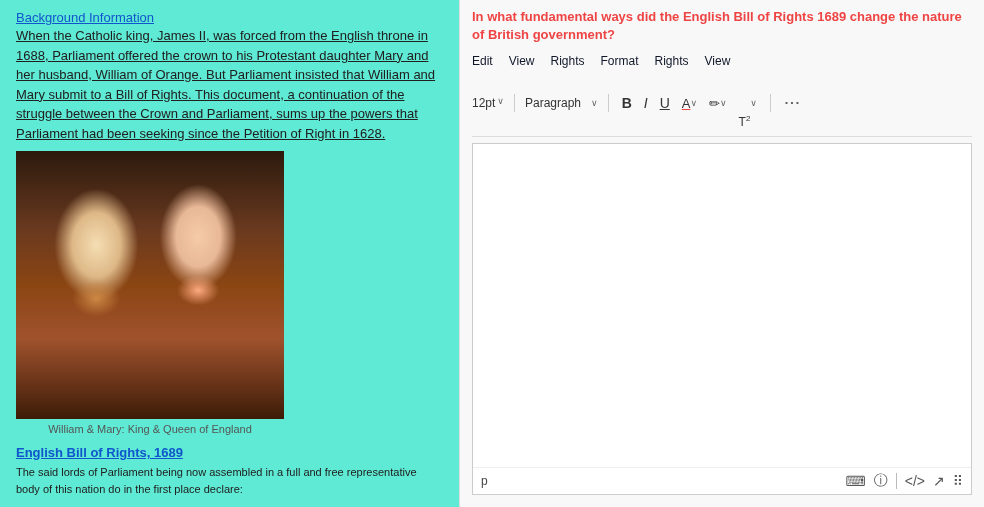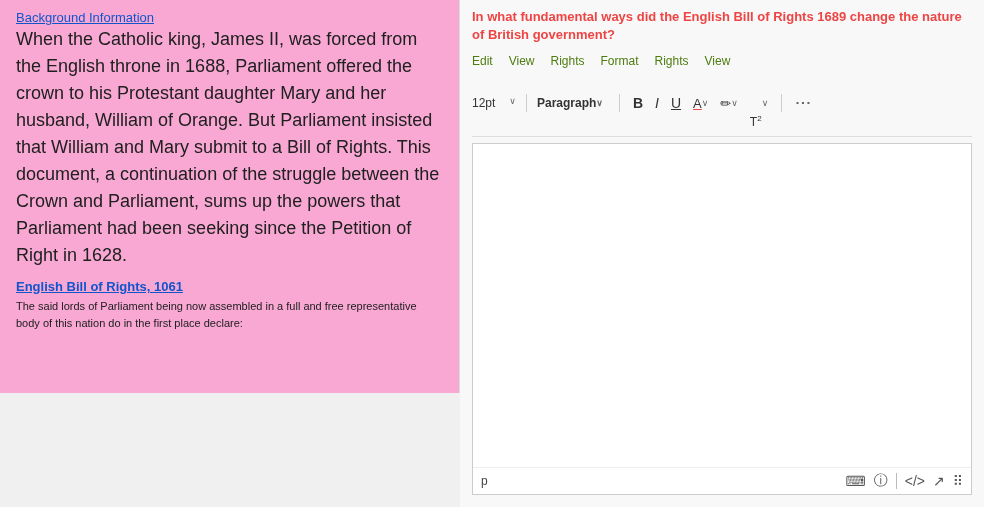--- a/index.html
+++ b/index.html
@@ -8,40 +8,41 @@
       background: #f0f0f0;
       width: 984px;
       height: 507px;
       overflow: hidden;
       display: flex;
     }
 
     
     .left-panel {
       width: 460px;
-      height: 393px;
-      background: #f9a8d4;
+      height: 507px;
+      background: #5eead4;
       overflow-y: auto;
       padding: 8px 16px 16px 16px;
       border-right: 1px solid #ddd;
       flex-shrink: 0;
     }
 
     .left-panel .intro-link {
       color: #1155cc;
       text-decoration: underline;
       font-size: 13px;
       cursor: pointer;
     }
 
     .left-panel .body-text {
-      font-size: 18px;
+      font-size: 13px;
       line-height: 1.5;
       color: #202020;
       margin-bottom: 0;
+      text-decoration: underline;
     }
 
     .image-container {
       margin: 8px 0 4px 0;
       display: flex;
       flex-direction: column;
       align-items: flex-start;
     }
 
     .portrait-image {
@@ -113,21 +114,21 @@
       margin-bottom: 8px;
       padding-right: 8px;
     }
 
     
     .toolbar-row-1 {
       display: flex;
       align-items: center;
       gap: 16px;
       font-size: 12px;
-      color: #4d7c0f;
+      color: #0f172a;
       margin-bottom: 4px;
       padding: 2px 0;
     }
 
     .toolbar-row-1 span {
       cursor: pointer;
     }
 
     .toolbar-row-2 {
       display: flex;
@@ -144,30 +145,29 @@
     .toolbar-sep {
       width: 1px;
       height: 18px;
       background: #ccc;
       margin: 0 4px;
     }
 
     .font-size-sel {
       display: flex;
       align-items: flex-start;
-      gap: 14px;
+      gap: 2px;
       cursor: pointer;
     }
 
     .paragraph-sel {
       display: flex;
       align-items: center;
-      gap: 0;
-      cursor: pointer;
-      font-weight: bold;
+      gap: 10px;
+      cursor: pointer;
     }
 
     .chevron-down {
       font-size: 9px;
       color: #666;
     }
 
     .btn-bold {
       font-weight: bold;
       font-size: 14px;
@@ -287,22 +287,26 @@
       cursor: pointer;
     }
   </style>
 </head>
 <body>
 
 <div class="left-panel">
   <span class="intro-link">Background Information</span>
   <p class="body-text">When the Catholic king, James II, was forced from the English throne in 1688, Parliament offered the crown to his Protestant daughter Mary and her husband, William of Orange. But Parliament insisted that William and Mary submit to a Bill of Rights. This document, a continuation of the struggle between the Crown and Parliament, sums up the powers that Parliament had been seeking since the Petition of Right in 1628.</p>
 
-
-  <p class="doc-title">English Bill of Rights, 1061</p>
+  <div class="image-container">
+    <div class="portrait-image"></div>
+    <span class="image-caption">William &amp; Mary: King &amp; Queen of England</span>
+  </div>
+
+  <p class="doc-title">English Bill of Rights, 1689</p>
   <p class="doc-text">The said lords of Parliament being now assembled in a full and free representative body of this nation do in the first place declare:</p>
 </div>
 
 <div class="right-panel">
   <div class="question-text">In what fundamental ways did the English Bill of Rights 1689 change the nature of British government?</div>
 
   <div class="toolbar-row-1">
     <span>Edit</span>
     <span>View</span>
     <span>Rights</span>

